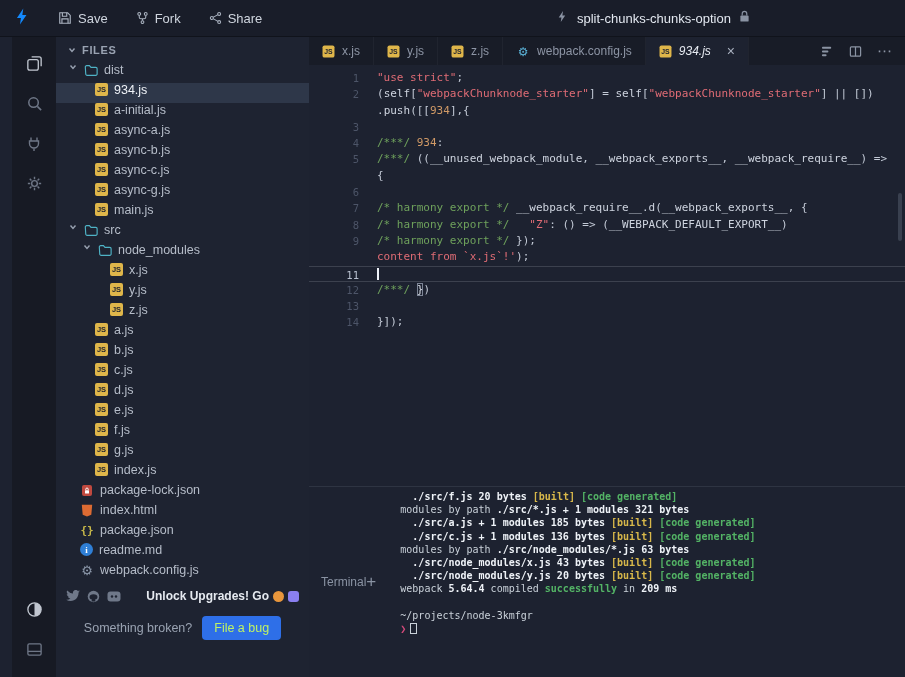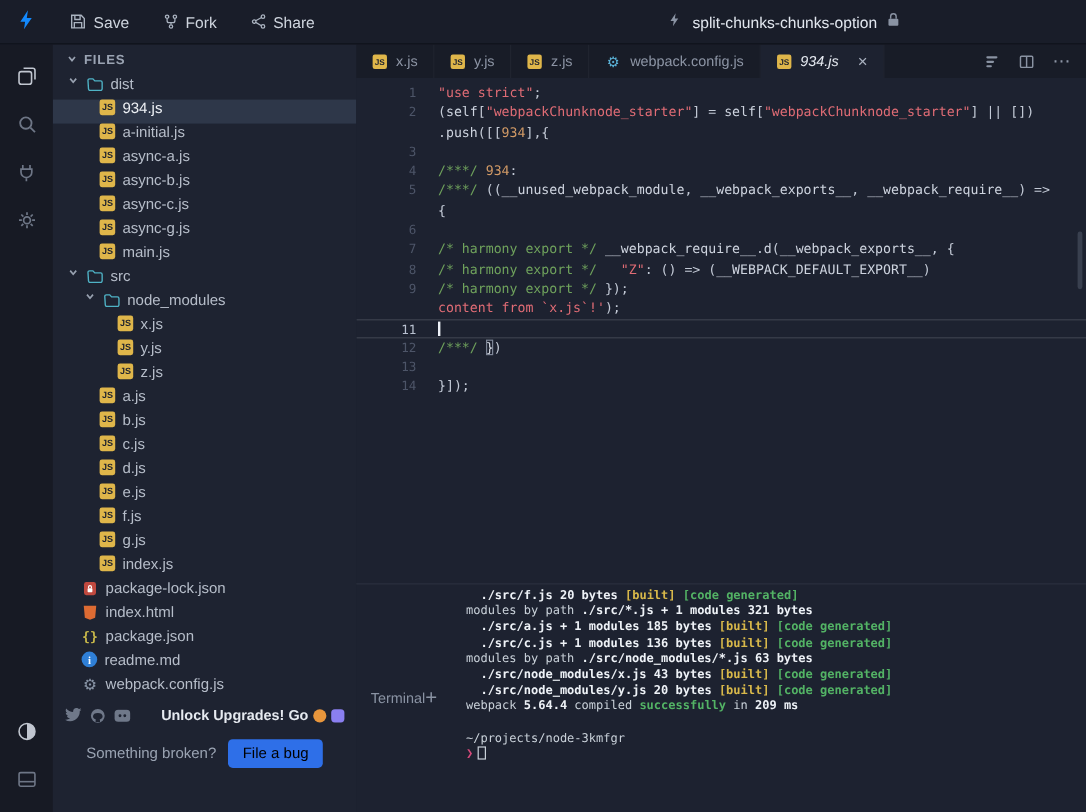--- a/index.html
+++ b/index.html
@@ -7,21 +7,21 @@
   .app{width:905px;height:677px;display:flex;flex-direction:column;color:#c3c9d4;font-size:13px;}
 
   
   .topbar{flex:0 0 37px;background:#191d29;border-bottom:1px solid #10131b;display:flex;align-items:center;position:relative;}
   .logo-btn{width:44px;display:flex;justify-content:center;align-items:center;cursor:pointer;}
   .tb-btn{display:flex;align-items:center;gap:6px;color:#cfd5de;font-size:13px;margin-right:28px;cursor:pointer;}
   .tb-btn svg{display:block;}
   .project-group{position:absolute;left:556px;top:0;height:100%;display:flex;align-items:center;gap:8px;color:#e2e7ef;}
 
   
-  .body{flex:1;display:flex;min-height:0;}
+  .body{flex:1;display:flex;min-height:0;padding-left:12px;}
 
   
   .rail{flex:0 0 44px;background:#171a24;display:flex;flex-direction:column;align-items:center;padding-top:8px;}
   .rail-btn{width:44px;height:40px;display:flex;align-items:center;justify-content:center;cursor:pointer;opacity:.85;}
   .rail-btn.active svg{stroke:#dfe5ee;}
   .rail-spacer{flex:1;}
   .rail-bottom{padding-bottom:6px;display:flex;flex-direction:column;align-items:center;}
 
   
   .sidebar{flex:0 0 253px;background:#1e2331;display:flex;flex-direction:column;min-height:0;}
@@ -38,21 +38,21 @@
   .tab .gear-glyph{color:#5bb3d8;}
 
   
   .side-footer{flex:0 0 94px;display:flex;flex-direction:column;}
   .sf-row1{height:26px;display:flex;align-items:center;padding:0 10px;gap:7px;}
   .upgrade{margin-left:auto;display:flex;align-items:center;gap:4px;color:#e6eaf0;font-weight:bold;font-size:12px;cursor:pointer;}
   .emoji-person{width:11px;height:11px;border-radius:50%;background:#e8963c;display:inline-block;}
   .emoji-tool{width:11px;height:11px;border-radius:3px;background:#8a7ff0;display:inline-block;}
   .sf-row2{height:30px;display:flex;align-items:center;justify-content:center;gap:7px;color:#e3b341;font-size:13px;}
   .sf-row3{height:38px;display:flex;align-items:center;justify-content:center;gap:10px;color:#9aa3b2;font-size:12.5px;}
-  .bug-btn{background:#2e6fe8;color:#000000;border:none;border-radius:4px;padding:5px 12px;font-size:12.5px;font-family:inherit;cursor:pointer;}
+  .bug-btn{background:#2e6fe8;color:#bef264;border:none;border-radius:4px;padding:5px 12px;font-size:12.5px;font-family:inherit;cursor:pointer;}
   .social{display:flex;align-items:center;cursor:pointer;}
 
   
   .main{flex:1;display:flex;flex-direction:column;min-width:0;}
   .tabbar{flex:0 0 28px;background:#181c27;display:flex;align-items:stretch;}
   .tab{display:flex;align-items:center;gap:7px;padding:0 13px;border-right:1px solid #20242f;color:#8d95a5;font-size:12px;cursor:pointer;white-space:nowrap;}
   .tab .fic{transform:scale(.92);}
   .tab.active{background:#1d2230;color:#e6eaf1;}
   .tab.active .tab-label{font-style:italic;}
   .tab-close{margin-left:9px;font-size:14px;color:#aab2c0;line-height:1;}

